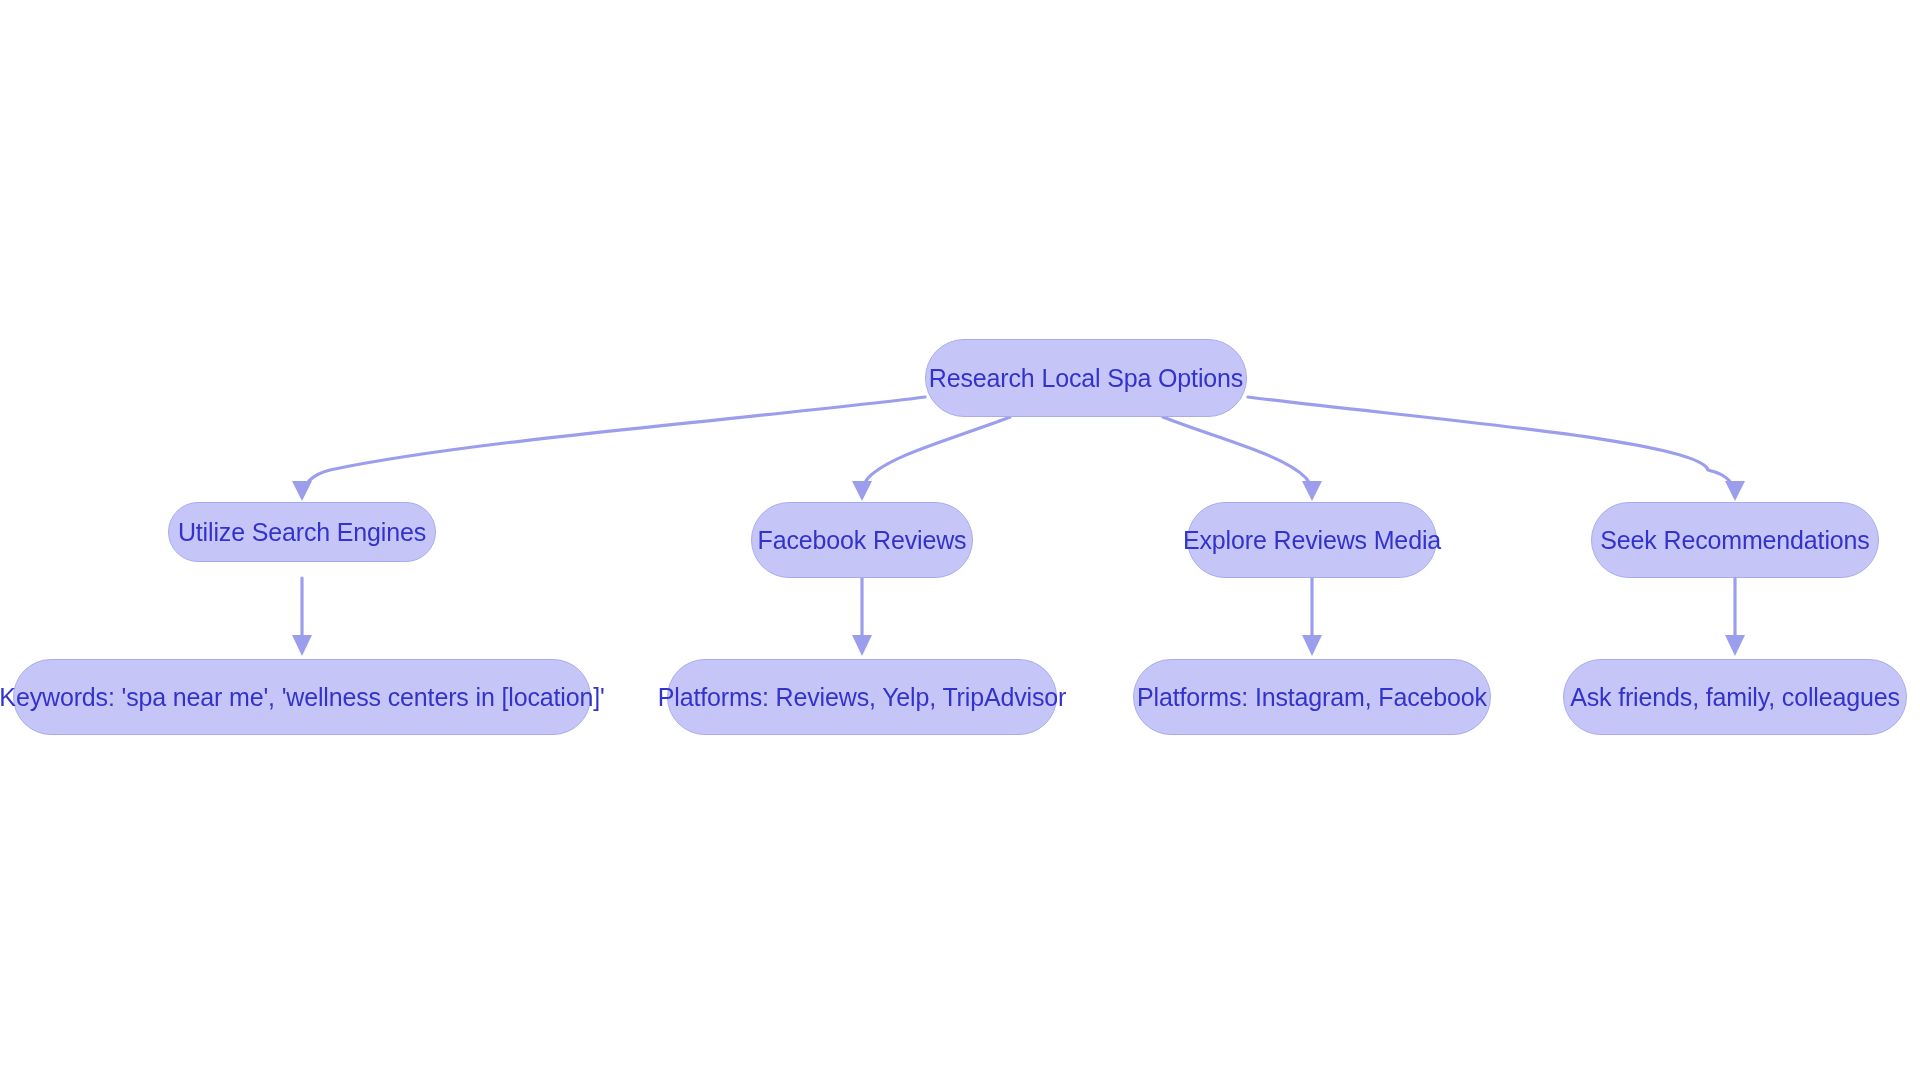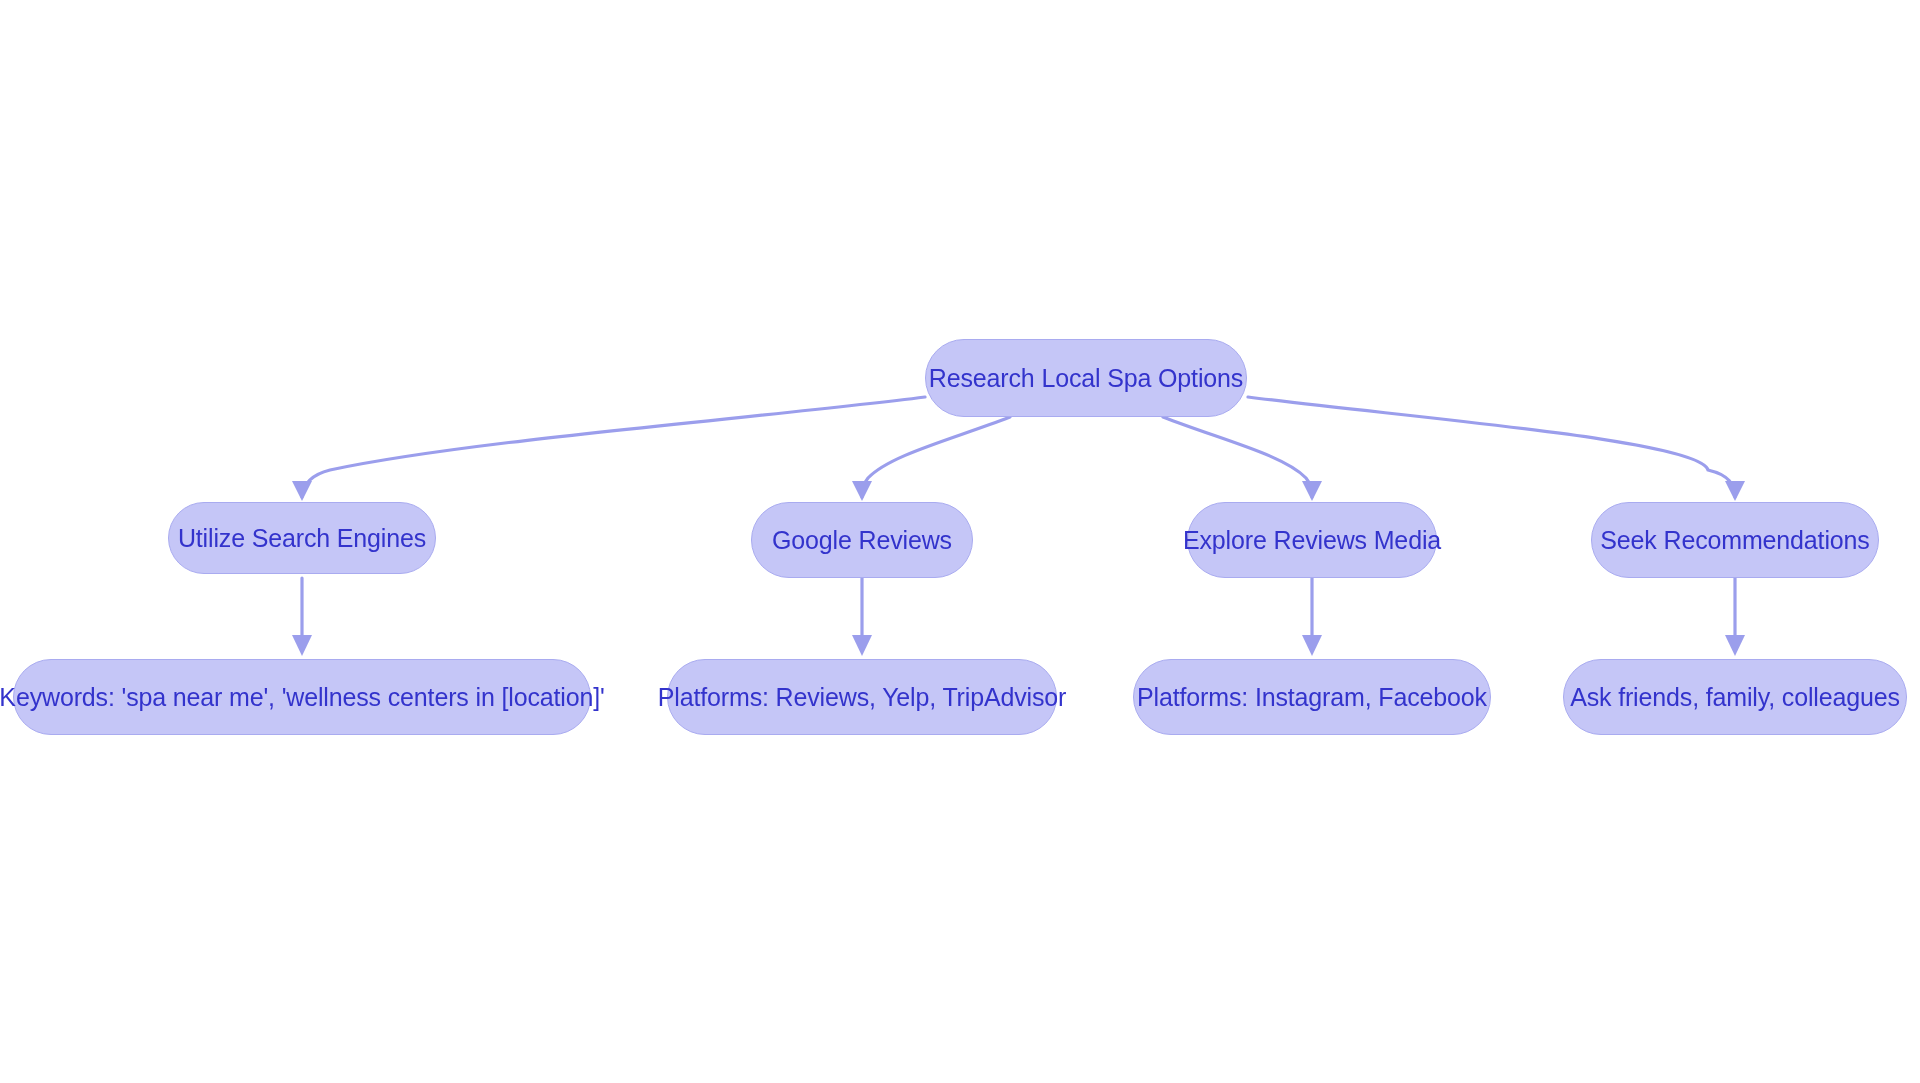--- a/index.html
+++ b/index.html
@@ -89,26 +89,26 @@
       <polygon points="852,635 872,635 862,656"></polygon>
       <polygon points="1302,635 1322,635 1312,656"></polygon>
       <polygon points="1725,635 1745,635 1735,656"></polygon>
     </g>
   </svg>
 
   <div class="node" style="left:925px; top:339px; width:322px; height:78px;">
     <span class="node-label">Research Local Spa Options</span>
   </div>
 
-  <div class="node" style="left:168px; top:502px; width:268px; height:72px;">
+  <div class="node" style="left:168px; top:502px; width:268px; height:60px;">
     <span class="node-label">Utilize Search Engines</span>
   </div>
 
   <div class="node" style="left:751px; top:502px; width:222px; height:76px;">
-    <span class="node-label">Google Reviews</span>
+    <span class="node-label">Facebook Reviews</span>
   </div>
 
   <div class="node" style="left:1187px; top:502px; width:250px; height:76px;">
     <span class="node-label">Explore Reviews Media</span>
   </div>
 
   <div class="node" style="left:1591px; top:502px; width:288px; height:76px;justify-content:center;">
     <span class="node-label">Seek Recommendations</span>
   </div>
 

